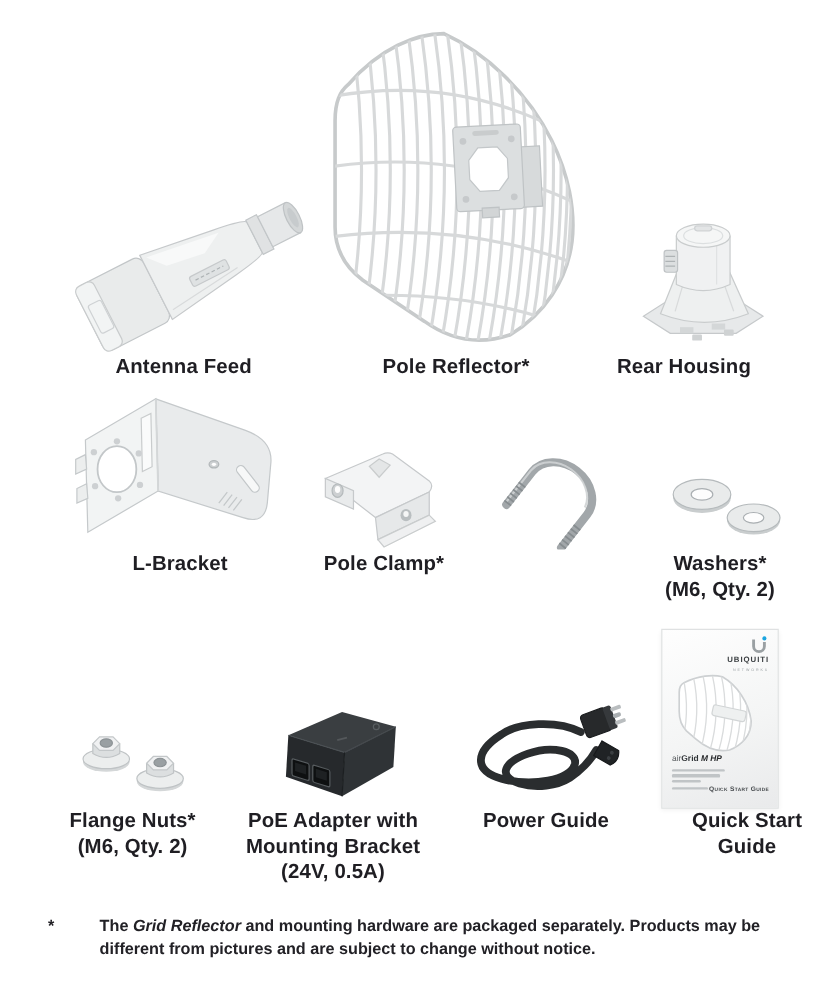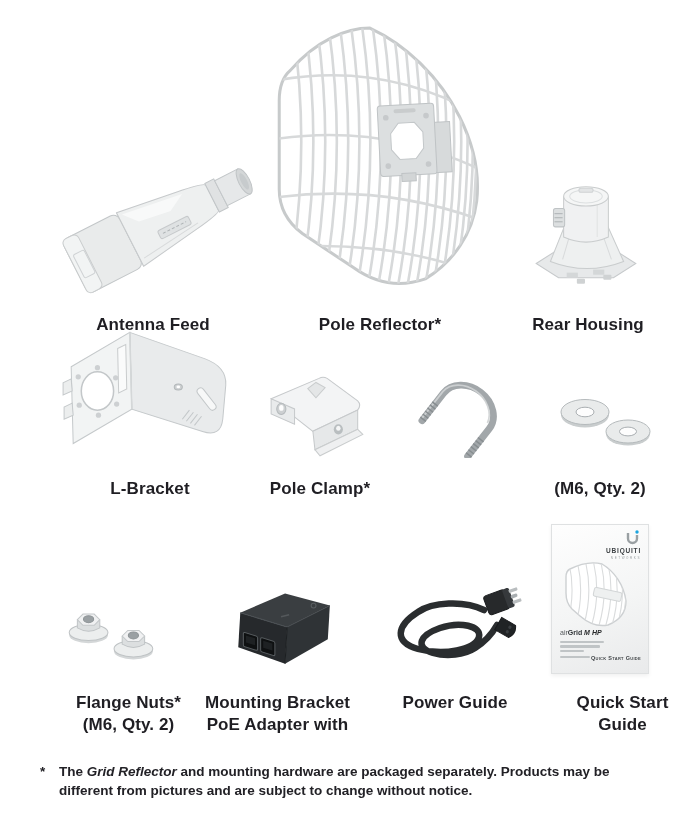--- a/index.html
+++ b/index.html
@@ -1,24 +1,24 @@
 <!DOCTYPE html>
 <html><head>
 <meta charset="utf-8">
 <style>
   html,body{margin:0;padding:0;background:#ffffff;}
   .page{position:relative;width:699px;height:819px;background:#ffffff;overflow:hidden;
         font-family:"Liberation Sans",sans-serif;}
   .illus{position:absolute;}
   .caption{position:absolute;font-weight:600;font-size:17px;line-height:21.5px;
-           color:#1f1e23;text-align:center;letter-spacing:.1px;margin-top:19px;}
+           color:#1f1e23;text-align:center;letter-spacing:.1px;}
   .footnote{position:absolute;left:40px;top:762px;display:flex;
             font-size:13.5px;font-weight:600;color:#222126;line-height:19px;}
   .footnote .marker{width:19px;flex:none;}
-  .footnote .ftext{width:605px;}
+  .footnote .ftext{width:605px;margin-left:24px;}
   .gr-rib{fill:none;stroke:#d7d9da;stroke-width:2.6;}
   .gr-hwire{fill:none;stroke:#d7d9da;stroke-width:2.6;}
   .qsg-rib{fill:none;stroke:#dadcdd;stroke-width:1.1;}
   
   .booklet{position:absolute;left:551px;top:524px;width:96px;height:148px;
            background:linear-gradient(160deg,#fefefe 0%,#f4f5f5 55%,#e9eaeb 100%);
            border:1px solid #dfe1e2;box-shadow:0 2px 4px rgba(0,0,0,.06);}
   .qsg-brand{position:absolute;top:22px;right:7px;font-size:6.5px;font-weight:700;
              letter-spacing:.8px;color:#3c4043;}
   .qsg-networks{position:absolute;top:31px;right:7px;font-size:3px;letter-spacing:1.6px;
@@ -274,41 +274,43 @@
     </div>
     <div class="qsg-guide">Quick Start Guide</div>
   </div>
 
   <div class="caption" style="left:58px;top:295px;width:190px">
     <div>Antenna Feed</div>
   </div>
   <div class="caption" style="left:285px;top:295px;width:190px">
     <div>Pole Reflector*</div>
   </div>
-  <div class="caption" style="left:498px;top:295px;width:180px">
+  <div class="caption" style="left:480px;top:295px;width:180px">
     <div>Rear Housing</div>
   </div>
 
   <div class="caption" style="left:60px;top:459px;width:180px">
     <div>L-Bracket</div>
   </div>
   <div class="caption" style="left:230px;top:459px;width:180px">
     <div>Pole Clamp*</div>
   </div>
   <div class="caption" style="left:515px;top:459px;width:170px">
+    <div>Washers*</div>
     <div>(M6, Qty. 2)</div>
   </div>
 
-  <div class="caption" style="left:46px;top:673px;width:165px">
+  <div class="caption" style="left:28px;top:673px;width:165px">
     <div>Flange Nuts*</div>
     <div>(M6, Qty. 2)</div>
   </div>
   <div class="caption" style="left:190px;top:673px;width:175px">
+    <div>PoE Adapter with</div>
     <div>Mounting Bracket</div>
-    <div>PoE Adapter with</div>
+    <div>(24V, 0.5A)</div>
   </div>
   <div class="caption" style="left:370px;top:673px;width:170px">
     <div>Power Guide</div>
   </div>
   <div class="caption" style="left:540px;top:673px;width:165px">
     <div>Quick Start</div>
     <div>Guide</div>
   </div>
 
   <div class="footnote">

